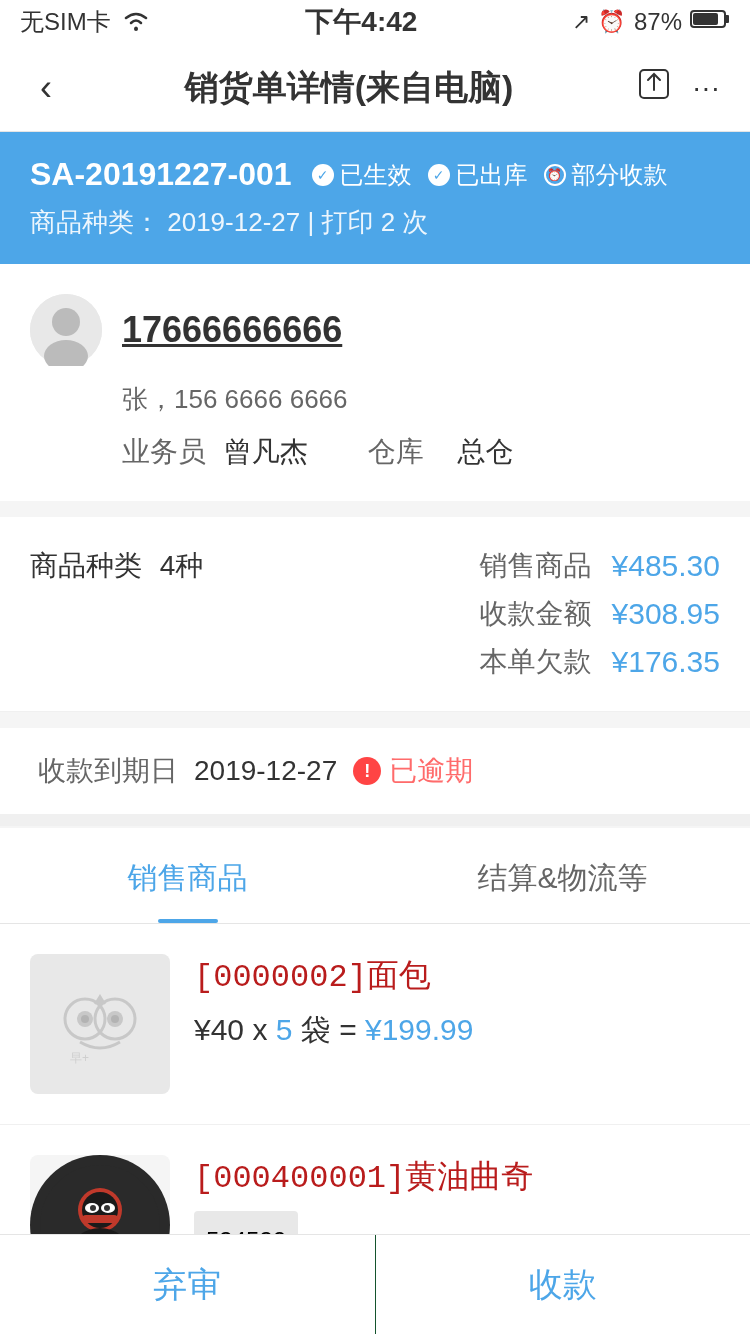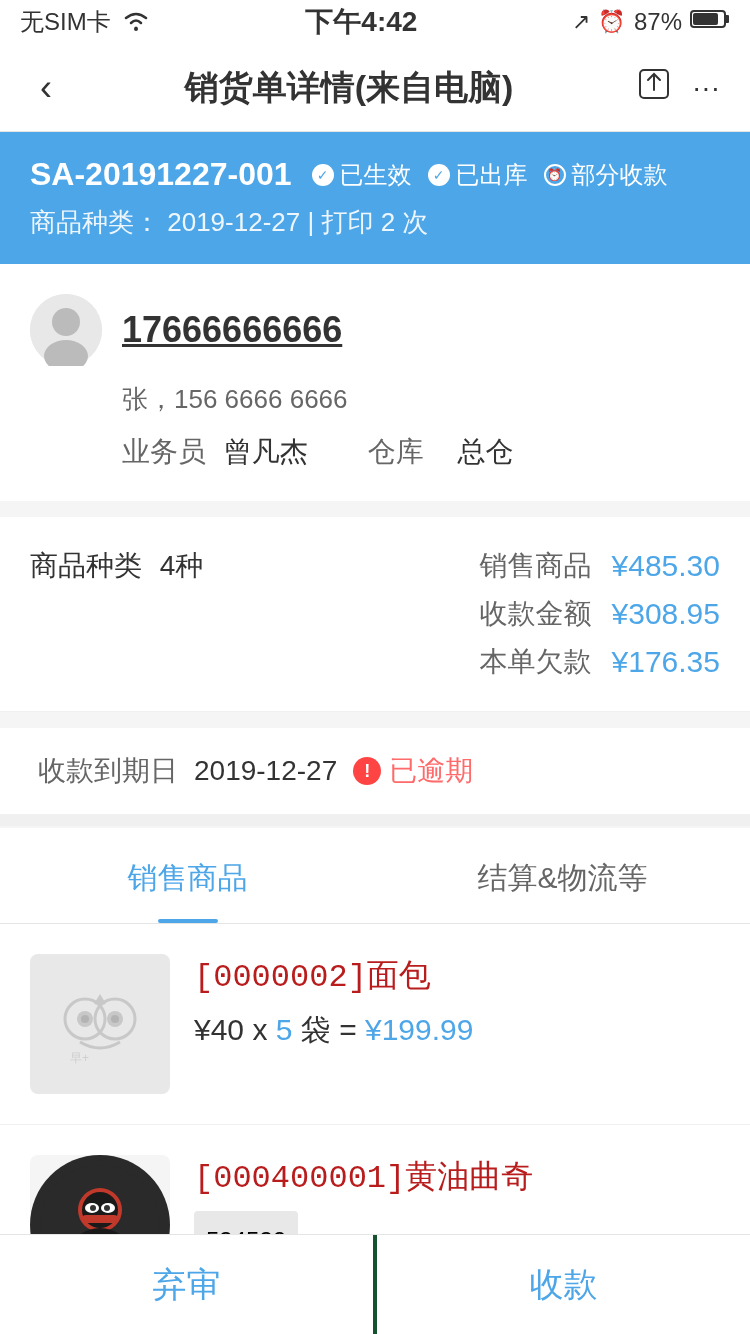--- a/index.html
+++ b/index.html
@@ -353,21 +353,21 @@
     .bottom-btn {
       flex: 1;
       display: flex;
       align-items: center;
       justify-content: center;
       font-size: 34px;
       cursor: pointer;
       color: #4da6e8;
     }
     .bottom-btn:first-child {
-      border-right: 4px solid #14532d;
+      border-right: 1px solid #14532d;
     }
 
     
     .owl-svg {
       width: 100px;
       height: 80px;
       opacity: 0.4;
     }
   </style>
 </head>

